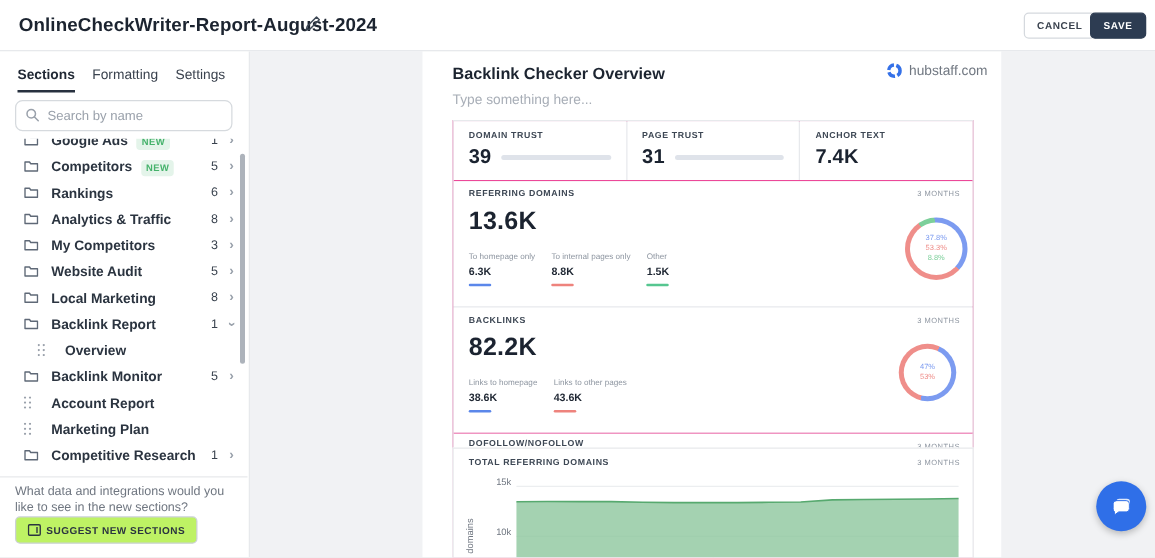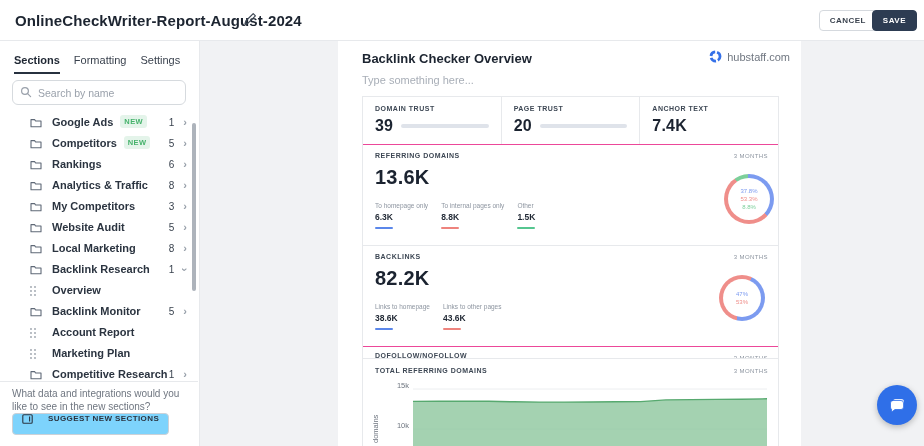--- a/index.html
+++ b/index.html
@@ -24,35 +24,35 @@
   .tabs { display:flex; gap:14px; padding:13px 0 0 14px; font-size:11px; color:#3a424e; }
   .tab { padding-bottom:6px; cursor:pointer; }
   .tab.active { font-weight:700; color:#1f2733; border-bottom:2px solid #27313f; }
   .search-wrap { position:relative; margin:6px 12px 0 12px; }
   .search-wrap input { width:100%; height:25px; border:1px solid #d6dade; border-radius:6px;
                        padding:0 8px 0 25px; font-size:10.5px; color:#2b3440; outline:none;
                        font-family:"Liberation Sans", sans-serif; background:#fff; }
   .search-wrap input::placeholder { color:#9aa1ab; }
   .search-icon { position:absolute; left:8px; top:6px; }
   .side-list { position:absolute; left:0; top:66px; right:1px; z-index:1; }
-  .s-row { height:21px; display:flex; align-items:flex-end; padding:0 11px 0 30px; font-size:11px;
+  .s-row { height:21px; display:flex; align-items:flex-start; padding:0 11px 0 19px; font-size:11px;
            font-weight:600; color:#2b3440; cursor:pointer; white-space:nowrap; }
   .s-row.indent { padding-left:30px; }
   .s-ico { width:13px; margin-right:9px; display:flex; align-items:center; flex:none; }
   .badge { margin-left:7px; background:#e4f4ea; color:#45b26b; font-size:7.5px; font-weight:700;
            letter-spacing:.4px; padding:2px 4px; border-radius:3px; }
   .sp { flex:1; }
   .count { font-size:10px; font-weight:400; color:#39424e; margin-right:9px; }
   .chev { font-size:11px; color:#98a0aa; line-height:1; }
   .chev.down { display:inline-block; transform:rotate(90deg); }
   .side-divider { position:absolute; left:0; right:1px; top:340px; border-top:1px solid #e7e9ec; }
   .side-question { position:absolute; left:12px; top:346px; width:182px; font-size:10px;
                    color:#6f7680; line-height:1.3; }
-  .suggest-btn { position:absolute; left:12px; top:372px; height:22px; display:flex; 
-                 gap:15px; background:#7dd3fc; border:1px solid #ccd1d7; border-radius:4px; padding:0 9px;
+  .suggest-btn { position:absolute; left:12px; top:372px; height:22px; display:flex; align-items:center;
+                 gap:4px; background:#bef264; border:1px solid #ccd1d7; border-radius:4px; padding:0 9px;
                  font-size:8px; font-weight:700; letter-spacing:.4px; color:#2b3440; cursor:pointer; }
   .side-scrollbar { position:absolute; left:192px; top:82px; width:4px; height:168px;
                     background:#adb3bb; border-radius:2px; z-index:4; }
 
   
   .main { position:absolute; left:338px; top:41px; width:463px; bottom:0; background:#fff; overflow:hidden; }
   .report-title { position:absolute; left:24px; top:10px; font-size:13px; font-weight:700; color:#1c2430; }
   .site { position:absolute; right:11px; top:9px; display:flex; align-items:center; gap:5px;
           font-size:11px; color:#707781; }
   .type-placeholder { position:absolute; left:24px; top:33px; font-size:11px; color:#a8aeb7; cursor:text; }
@@ -213,21 +213,21 @@
           <span class="sp"></span>
           <span class="count">8</span>
           <span class="chev">›</span>
         </div>
         <div class="s-row">
           <span class="s-ico">
             <svg width="12" height="10" viewBox="0 0 12 10">
               <path d="M1 1.6 h3.6 l1 1.4 H11 v5.8 H1 Z" fill="none" stroke="#5f6977" stroke-width="1.1" stroke-linejoin="round"></path>
             </svg>
           </span>
-          <span>Backlink Research</span>
+          <span>Backlink Report</span>
           <span class="sp"></span>
           <span class="count">1</span>
           <span class="chev down">›</span>
         </div>
         <div class="s-row indent">
           <span class="s-ico">
             <svg width="6" height="10" viewBox="0 0 6 10">
               <circle cx="1" cy="1" r="0.9" fill="#9aa1ab"></circle>
               <circle cx="5" cy="1" r="0.9" fill="#9aa1ab"></circle>
               <circle cx="1" cy="5" r="0.9" fill="#9aa1ab"></circle>
@@ -318,21 +318,21 @@
         <div class="card">
           <div class="c-label">DOMAIN TRUST</div>
           <div class="vrow">
             <span class="bigv">39</span>
             <span class="track"><span class="fill" id="dt-fill" style="width: 39%; background: rgb(58, 111, 216);"></span></span>
           </div>
         </div>
         <div class="card">
           <div class="c-label">PAGE TRUST</div>
           <div class="vrow">
-            <span class="bigv">20</span>
+            <span class="bigv">31</span>
             <span class="track"><span class="fill" id="pt-fill" style="width: 31%; background: rgb(188, 100, 216);"></span></span>
           </div>
         </div>
         <div class="card">
           <div class="c-label">ANCHOR TEXT</div>
           <div class="vrow">
               <span class="bigv">7.4K</span>
             </div>
         </div>
       </div>

